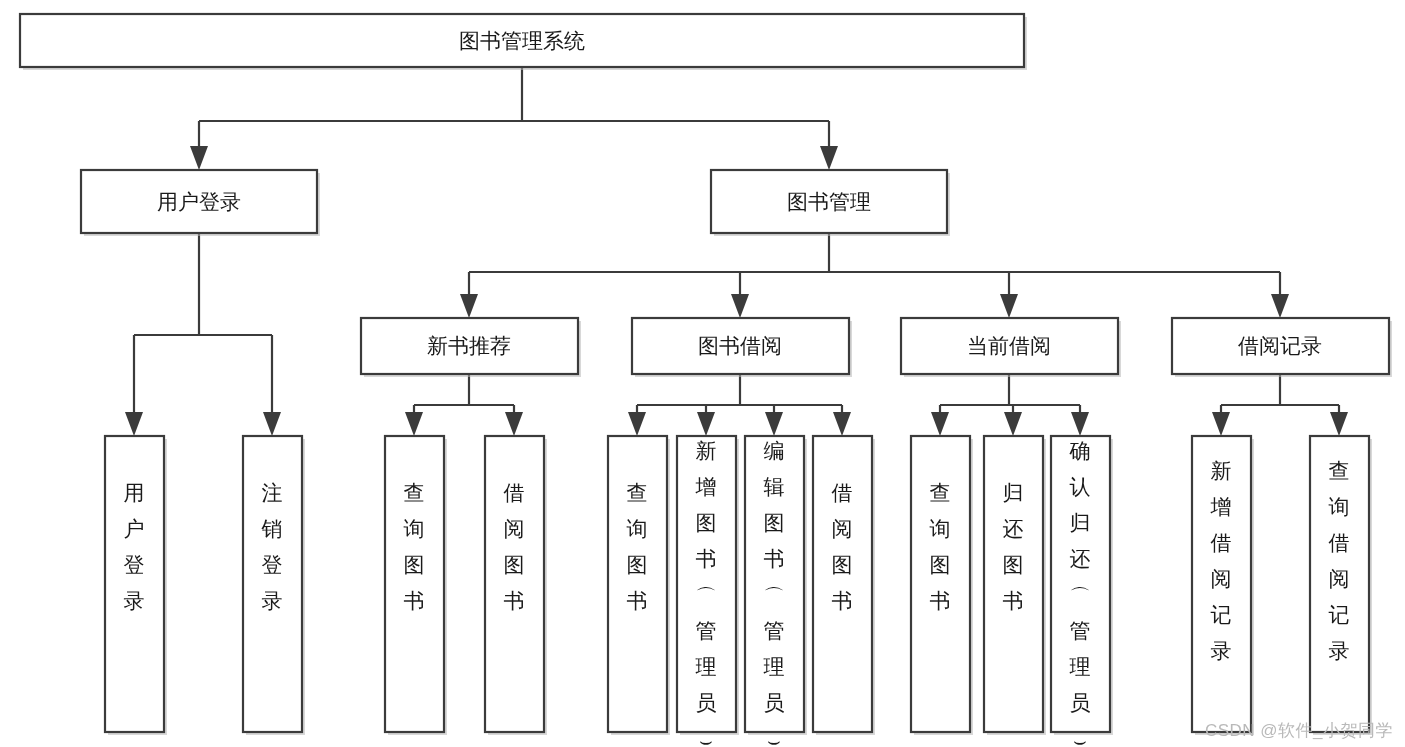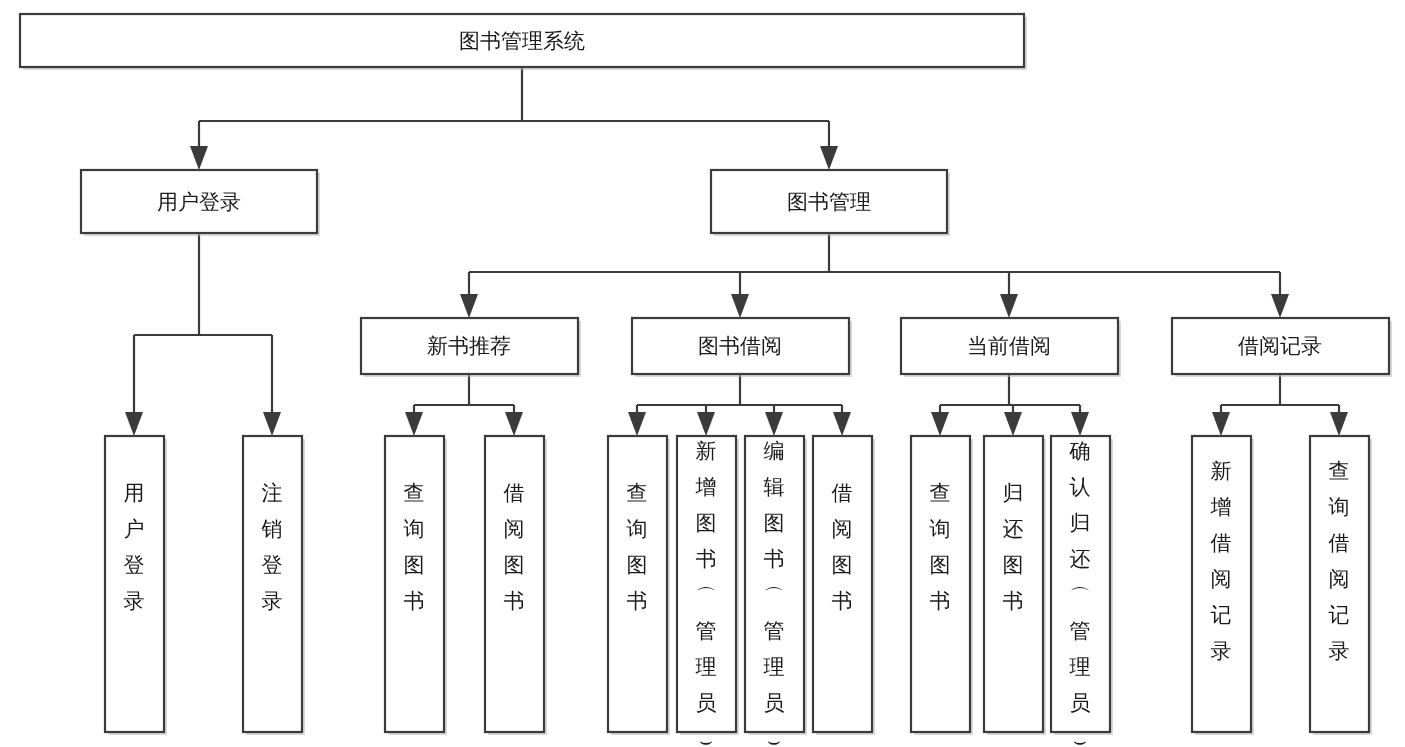--- a/index.html
+++ b/index.html
@@ -271,13 +271,14 @@
 
       <g>
         <rect class="node-box-shadow" x="1313" y="439" width="59" height="296"></rect>
         <rect class="node-box" x="1310" y="436" width="59" height="296"></rect>
         <text class="node-label-v" x="1339" y="478"><tspan x="1339" y="478">查</tspan><tspan x="1339" y="514">询</tspan><tspan x="1339" y="550">借</tspan><tspan x="1339" y="586">阅</tspan><tspan x="1339" y="622">记</tspan><tspan x="1339" y="658">录</tspan></text>
       </g>
 
     </g>
   </svg>
 
+  <div class="watermark-text">CSDN @软件_小贺同学</div>
 </div>
 
 </body></html>

